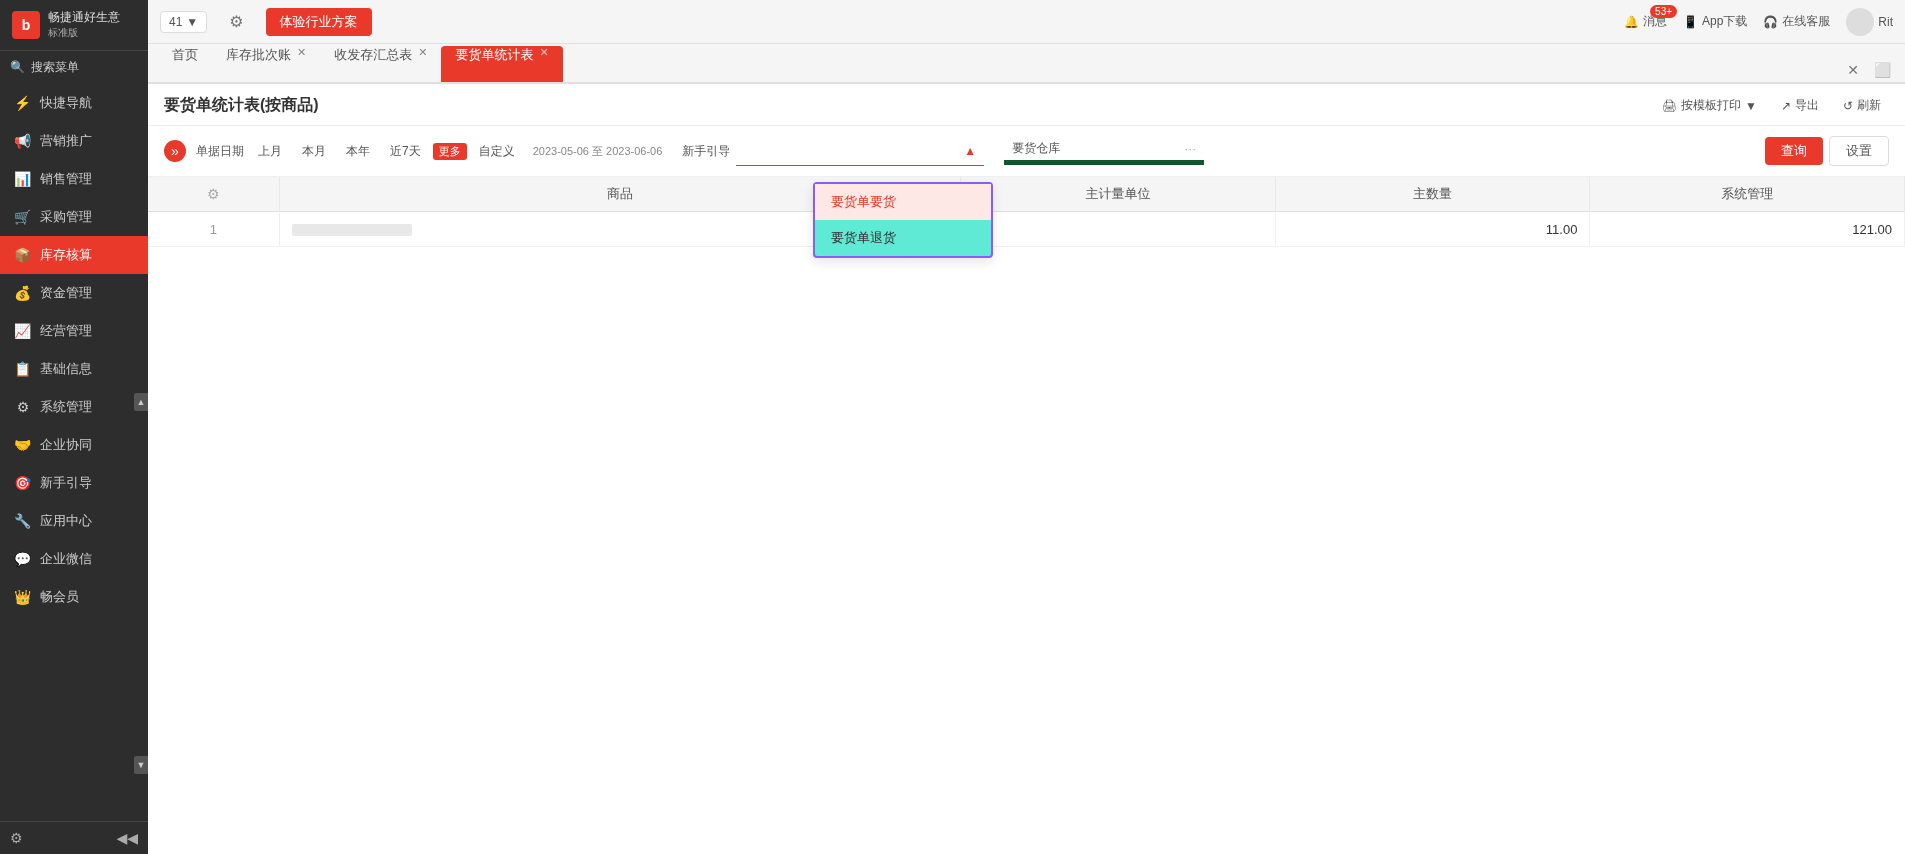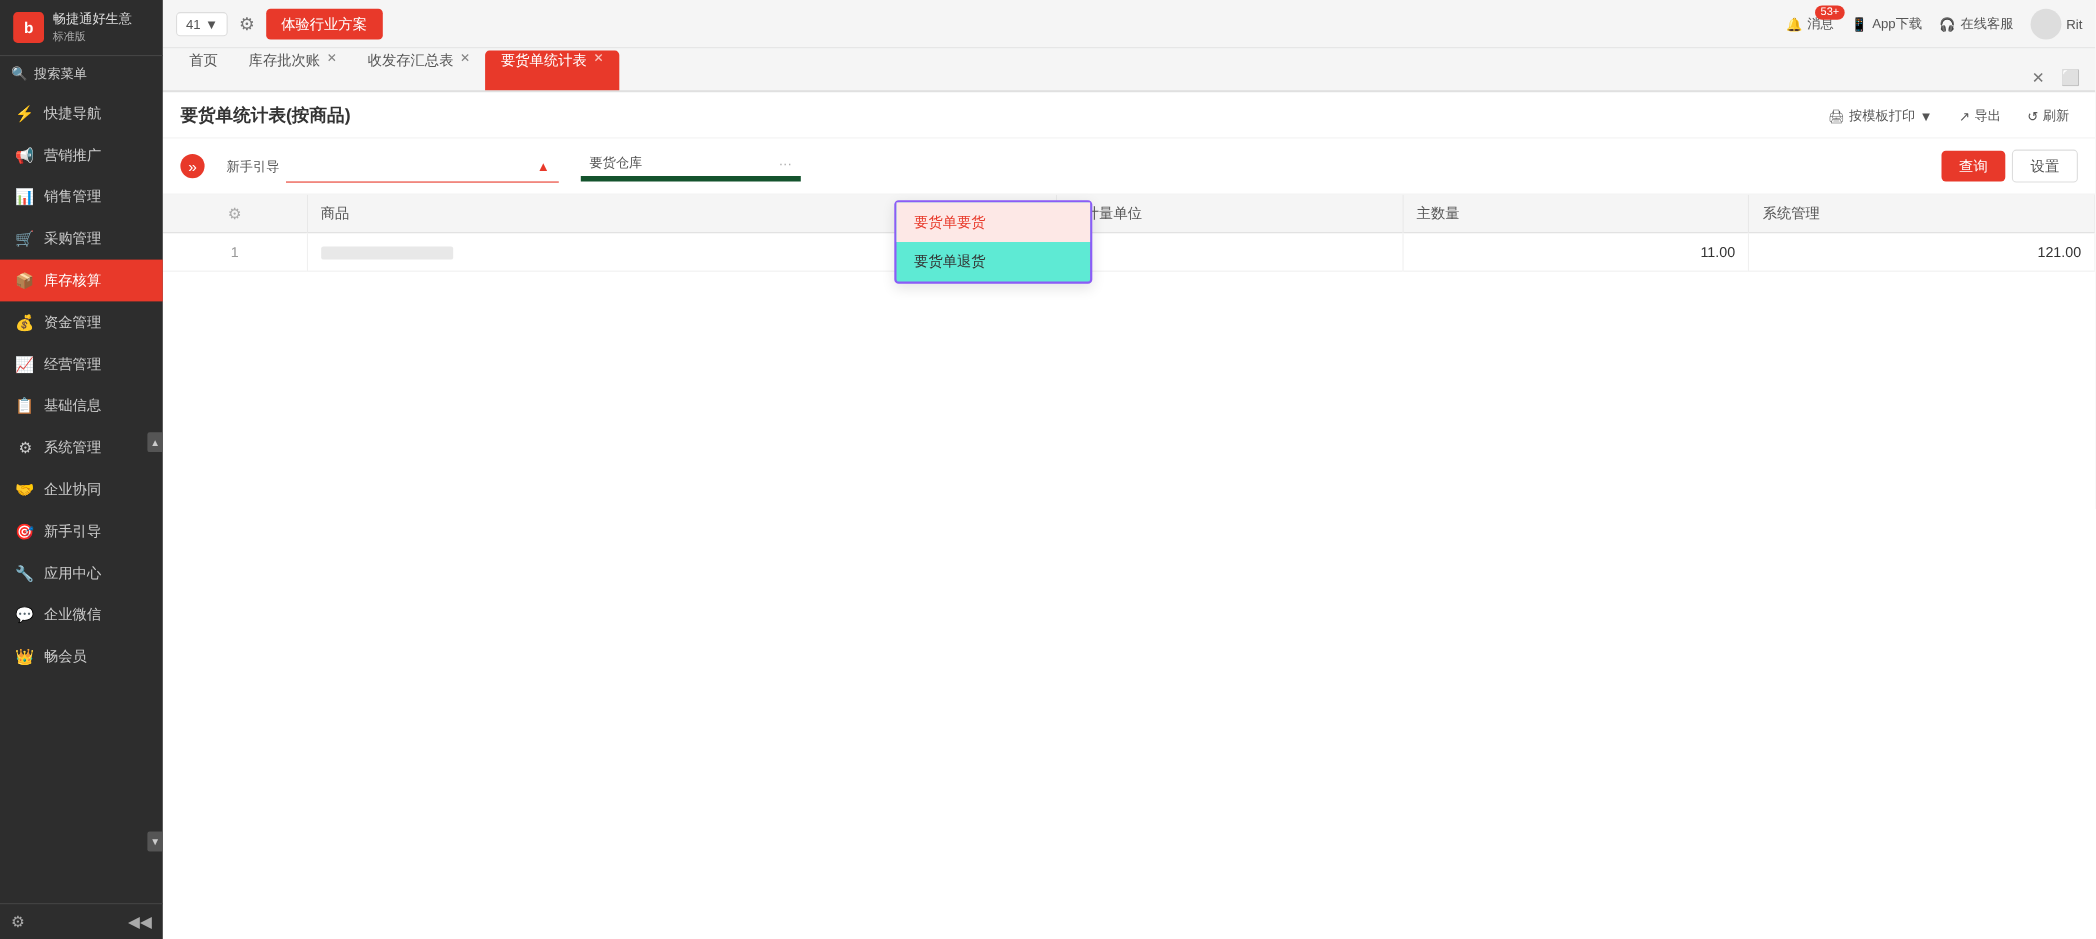--- a/index.html
+++ b/index.html
@@ -90,21 +90,21 @@
     }
 
     
     .top-header {
       height: 44px;
       background: #f5f5f5;
       display: flex;
       align-items: center;
       padding: 0 12px;
       border-bottom: 1px solid #e0e0e0;
-      gap: 10px;
+      gap: 22px;
       flex-shrink: 0;
     }
     .company-selector {
       display: flex;
       align-items: center;
       gap: 4px;
       background: white;
       border: 1px solid #ddd;
       border-radius: 4px;
       padding: 3px 8px;
@@ -411,21 +411,21 @@
       width: 100%;
       border-collapse: collapse;
       font-size: 13px;
     }
     thead tr {
       background: #f5f5f5;
       border-bottom: 1px solid #e0e0e0;
     }
     thead th {
       padding: 8px 12px;
-      text-align: left;
+      text-align: center;
       font-weight: 500;
       color: #555;
       white-space: nowrap;
       border-right: 1px solid #e8e8e8;
     }
     thead th:first-child { width: 50px; text-align: center; }
     thead th:nth-child(2) { width: 260px; }
     thead th:nth-child(3) { width: 120px; }
     thead th:nth-child(4) { width: 120px; }
     thead th:nth-child(5) { width: 120px; }
@@ -615,20 +615,32 @@
         <div class="action-btn">
           <span>↺</span>
           <span>刷新</span>
         </div>
       </div>
     </div>
 
     <div class="filter-bar">
       <div class="expand-btn">»</div>
 
+      <div class="filter-group">
+        <span class="filter-label">单据日期</span>
+        <div class="date-quick-btns">
+          <span class="date-btn">上月</span>
+          <span class="date-btn">本月</span>
+          <span class="date-btn">本年</span>
+          <span class="date-btn">近7天</span>
+          <span class="date-btn more">更多</span>
+          <span class="date-btn">自定义</span>
+        </div>
+        <span class="date-range-text">2023-05-06 至 2023-06-06</span>
+      </div>
 
       <div class="filter-type-group">
         <span class="filter-label">新手引导</span>
         <div class="filter-select" style="border-bottom: 1px solid #e8392a; border-top:none; border-left:none; border-right:none; border-radius:0;">
           <div class="filter-select-inner">
             <input class="filter-select-input" type="text" value="" style="width: 220px;">
             <span class="filter-select-arrow">▲</span>
           </div>
         </div>
       </div>

